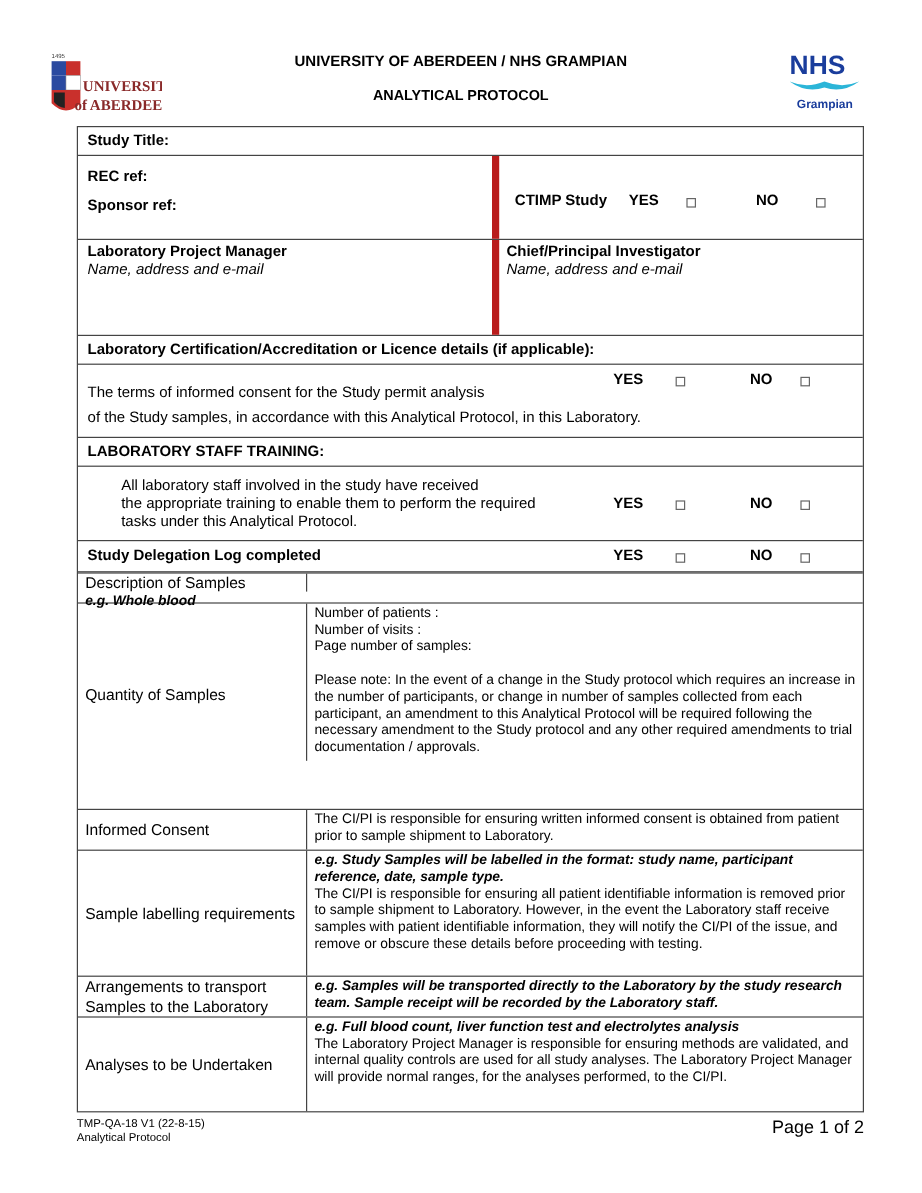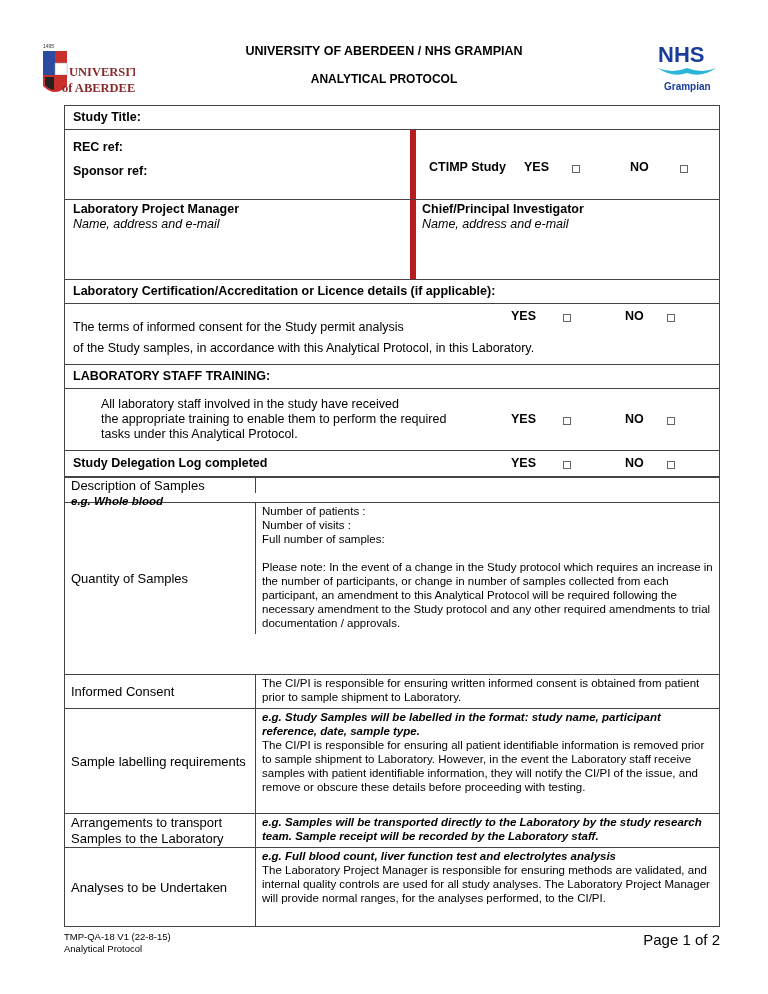--- a/index.html
+++ b/index.html
@@ -136,21 +136,21 @@
     <div class="srow" style="height:24px;flex-direction:column;">
       <div class="lab">Description of Samples</div>
       <div class="val b i" style="display:flex; align-items:center;">e.g. Whole blood</div>
     </div>
 
     <div class="srow" style="height:131px;">
       <div class="lab" style="padding-top:20px;">Quantity of Samples</div>
       <div class="val">
         <p>Number of patients :</p>
         <p>Number of visits :</p>
-        <p>Full number of samples:</p>
+        <p>Page number of samples:</p>
         <p style="margin-top:14px;">Please note: In the event of a change in the Study protocol which requires an increase in the number of participants, or change in number of samples collected from each participant, an amendment to this Analytical Protocol will be required following the necessary amendment to the Study protocol and any other required amendments to trial documentation / approvals.</p>
       </div>
     </div>
 
     <div class="srow" style="height:33px;margin-top:40px;">
       <div class="lab">Informed Consent</div>
       <div class="val">The CI/PI is responsible for ensuring written informed consent is obtained from patient prior to sample shipment to Laboratory.</div>
     </div>
 
     <div class="srow" style="height:104px;">

